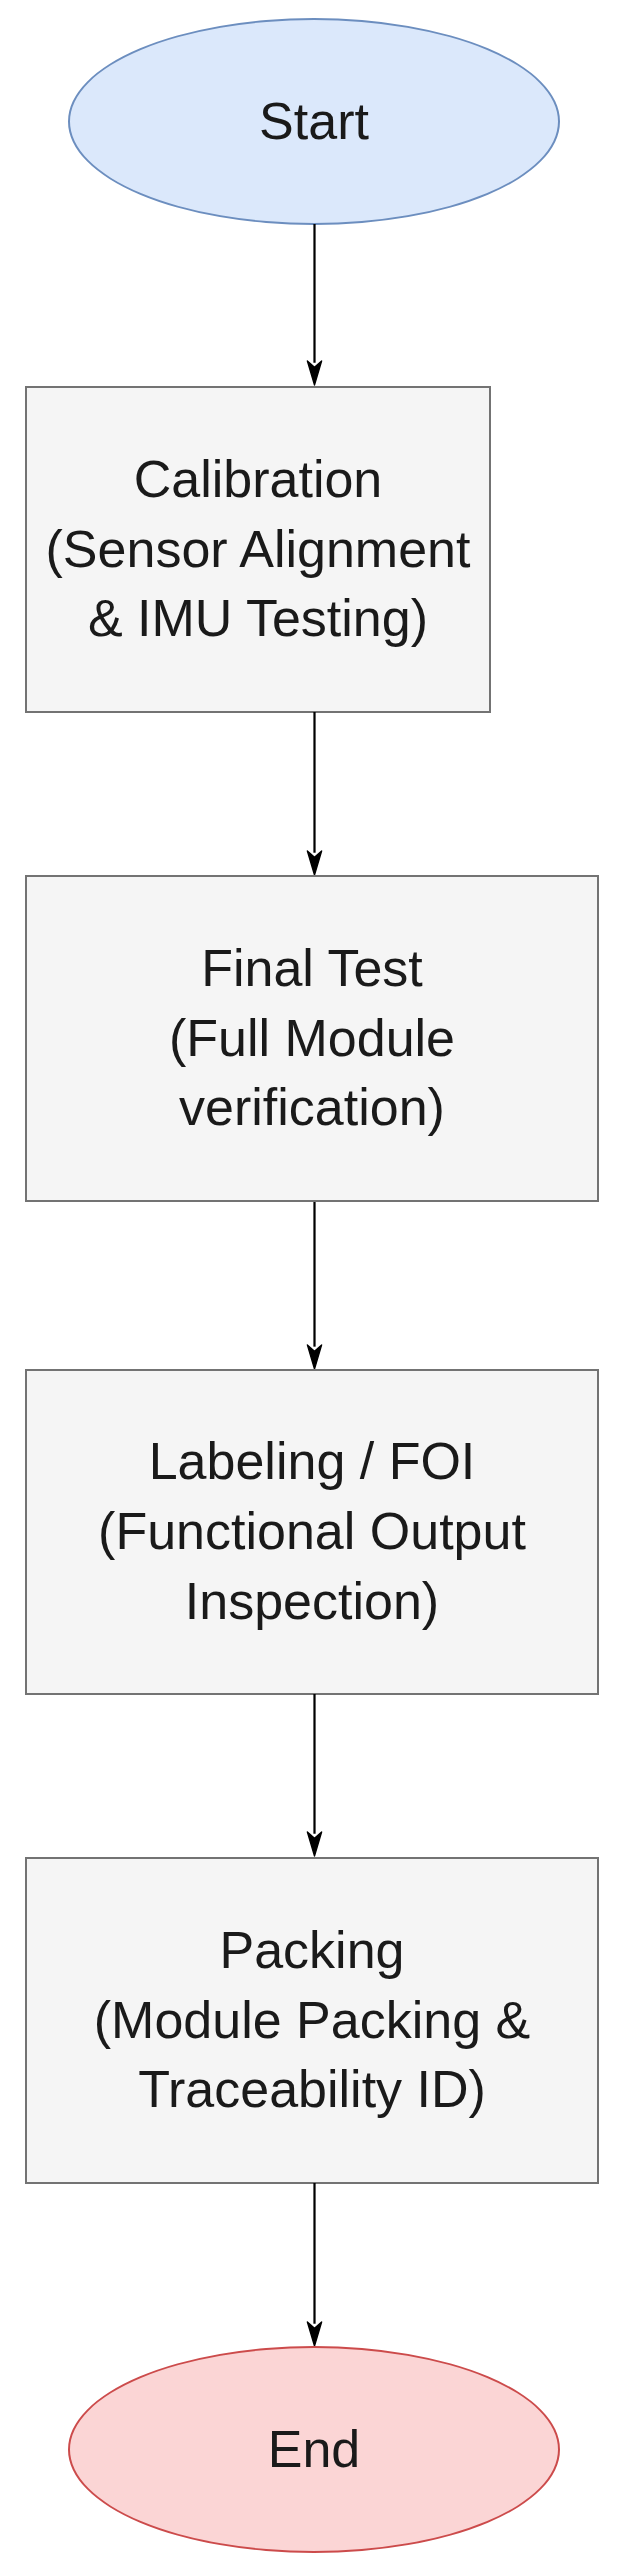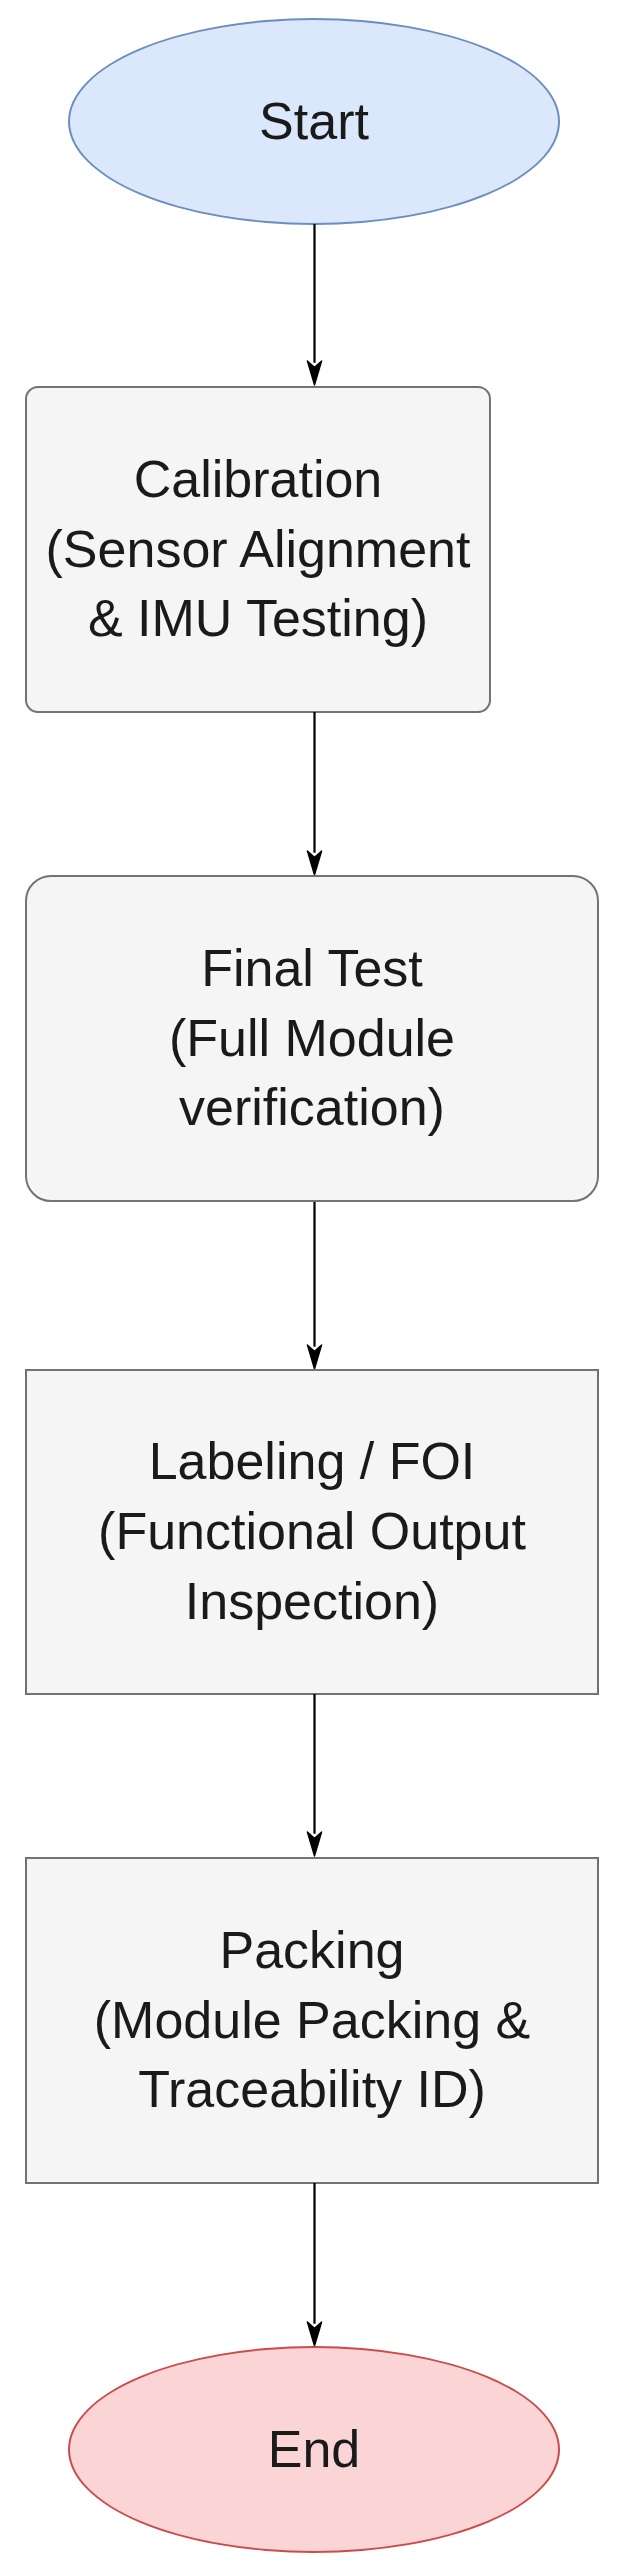--- a/index.html
+++ b/index.html
@@ -68,32 +68,32 @@
 
   <div class="node terminal start" style="left:68px; top:18px; width:492px; height:207px;">
     <span class="node-label">Start</span>
   </div>
 
   <svg class="edge" style="left:301px; top:224px;" width="27" height="161" viewBox="0 0 30 181">
     <line x1="15" y1="0" x2="15" y2="156"></line>
     <path d="M15 181 L7 154 L15 161 L23 154 Z"></path>
   </svg>
 
-  <div class="node process" style="left:25px; top:386px; width:466px; height:327px;border-radius:13px;">
+  <div class="node process" style="left:25px; top:386px; width:466px; height:327px;">
     <span class="node-label">Calibration
 (Sensor Alignment
 &amp; IMU Testing)</span>
   </div>
 
   <svg class="edge" style="left:301px; top:712px;" width="27" height="163" viewBox="0 0 30 183">
     <line x1="15" y1="0" x2="15" y2="158"></line>
     <path d="M15 183 L7 156 L15 163 L23 156 Z"></path>
   </svg>
 
-  <div class="node process" style="left:25px; top:875px; width:574px; height:327px;border-radius:26px;">
+  <div class="node process" style="left:25px; top:875px; width:574px; height:327px;">
     <span class="node-label">Final Test
 (Full Module
 verification)</span>
   </div>
 
   <svg class="edge" style="left:301px; top:1202px;" width="27" height="167" viewBox="0 0 30 187">
     <line x1="15" y1="0" x2="15" y2="162"></line>
     <path d="M15 187 L7 160 L15 167 L23 160 Z"></path>
   </svg>
 

